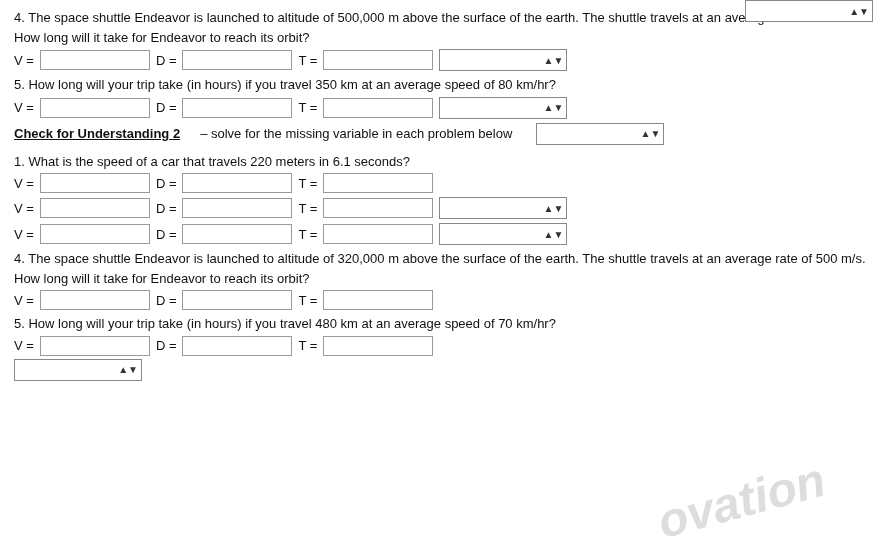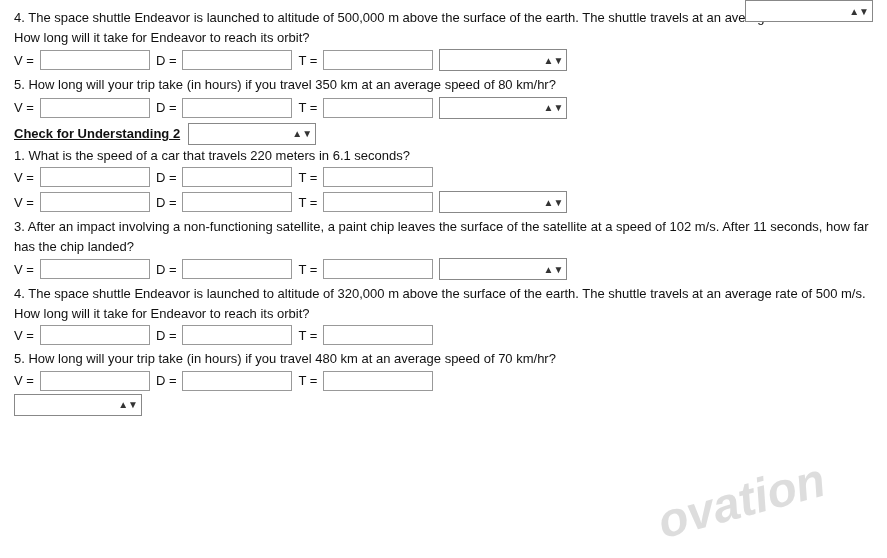--- a/index.html
+++ b/index.html
@@ -43,22 +43,22 @@
       display: inline-block;
     }
     .section-header {
       text-decoration: underline;
       font-weight: bold;
       display: inline;
     }
     .section-row {
       display: flex;
       align-items: center;
-      gap: 4px;
-      margin-bottom: 1px;
+      gap: 20px;
+      margin-bottom: 7px;
       text-align: right;
     }
     .select-arrow {
       font-size: 10px;
       color: #333;
       user-select: none;
     }
     .watermark {
       position: absolute;
       bottom: 30px;
@@ -129,20 +129,21 @@
       <label>T =</label>
       <div class="input-box"></div>
       <div class="inline-select">
         <span class="select-arrow">▲▼</span>
       </div>
     </div>
   </div>
 
   <div class="section-row">
     <span class="section-header">Check for Understanding 2</span>
+    <span> – solve for the missing variable in each problem below</span>
     <div class="inline-select" style="margin-left:4px;">
       <span class="select-arrow">▲▼</span>
     </div>
   </div>
 
   <div class="prob-block">
     <div class="problem-text">1. What is the speed of a car that travels 220 meters in 6.1 seconds?</div>
     <div class="input-row">
       <label>V =</label>
       <div class="input-box"></div>
@@ -161,21 +162,20 @@
       <div class="input-box"></div>
       <label>T =</label>
       <div class="input-box"></div>
       <div class="inline-select">
         <span class="select-arrow">▲▼</span>
       </div>
     </div>
   </div>
 
   <div class="prob-block">
-    <div class="problem-text">3. After an impact involving a non-functioning satellite, a paint chip leaves the surface of the satellite at a speed of 102 m/s. After 11 seconds, how far has the chip landed?</div>
     <div class="input-row">
       <label>V =</label>
       <div class="input-box"></div>
       <label>D =</label>
       <div class="input-box"></div>
       <label>T =</label>
       <div class="input-box"></div>
       <div class="inline-select">
         <span class="select-arrow">▲▼</span>
       </div>

